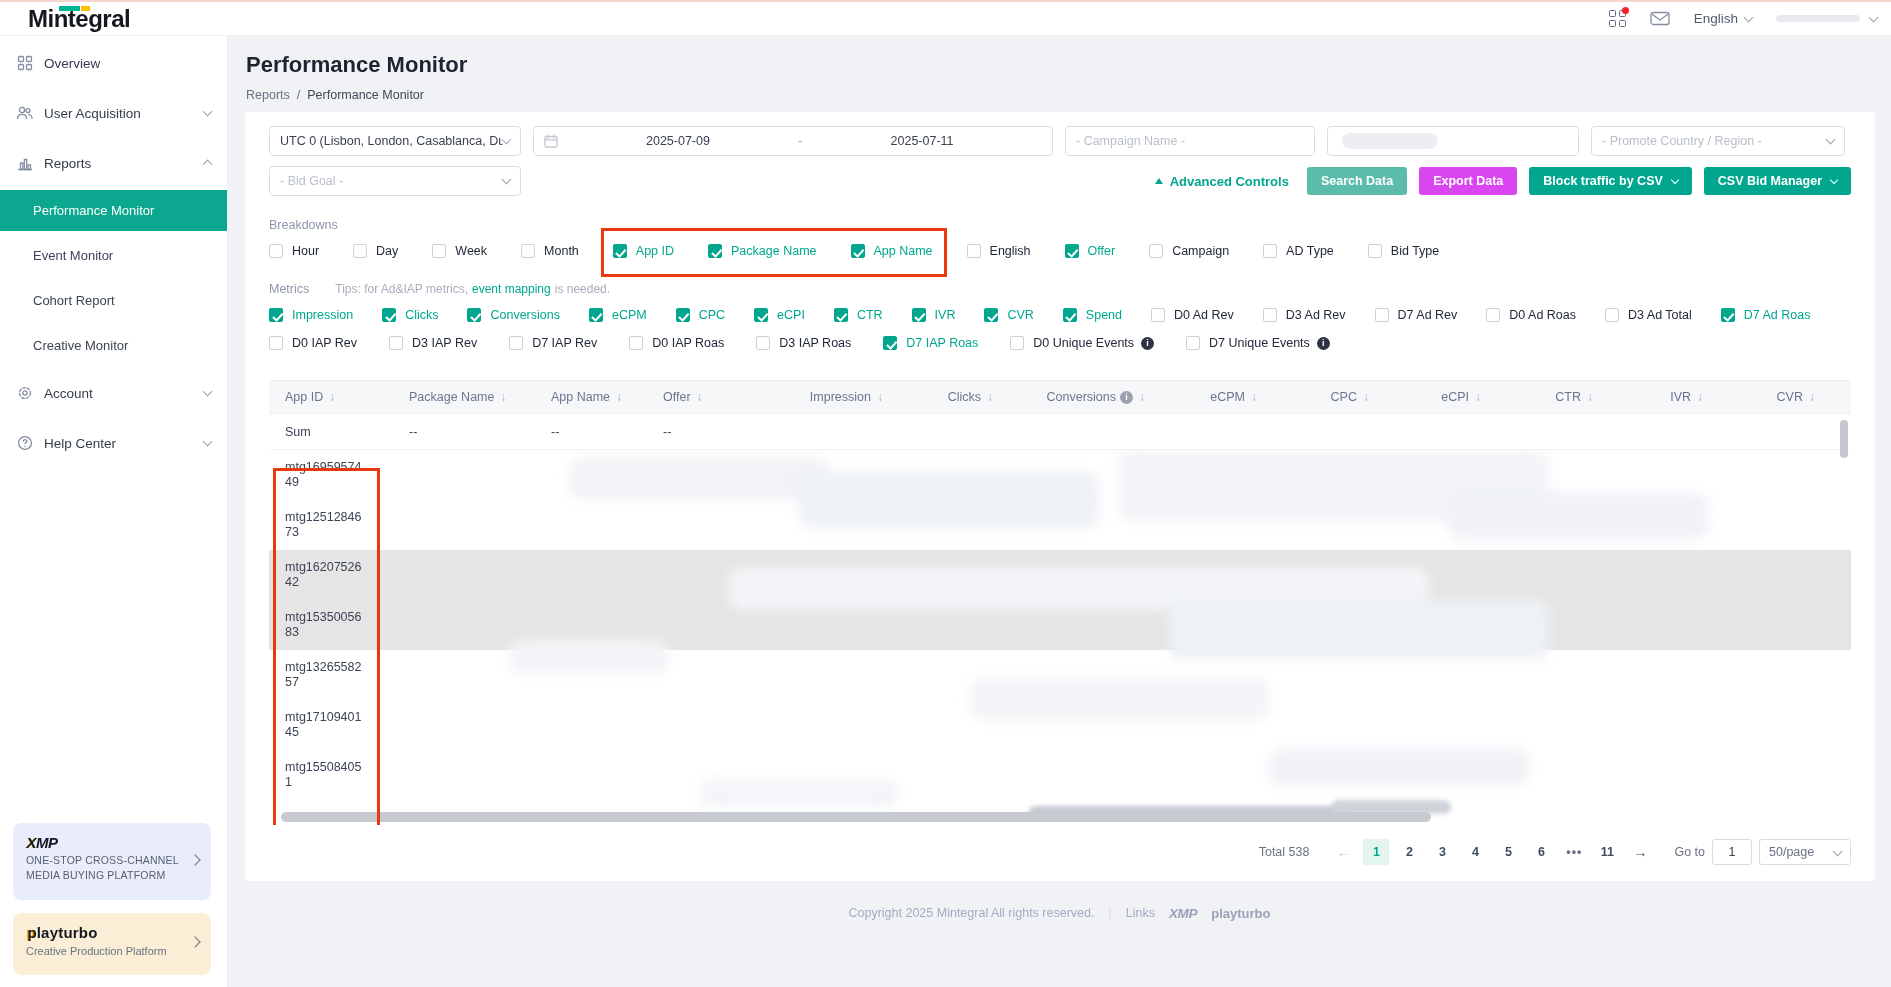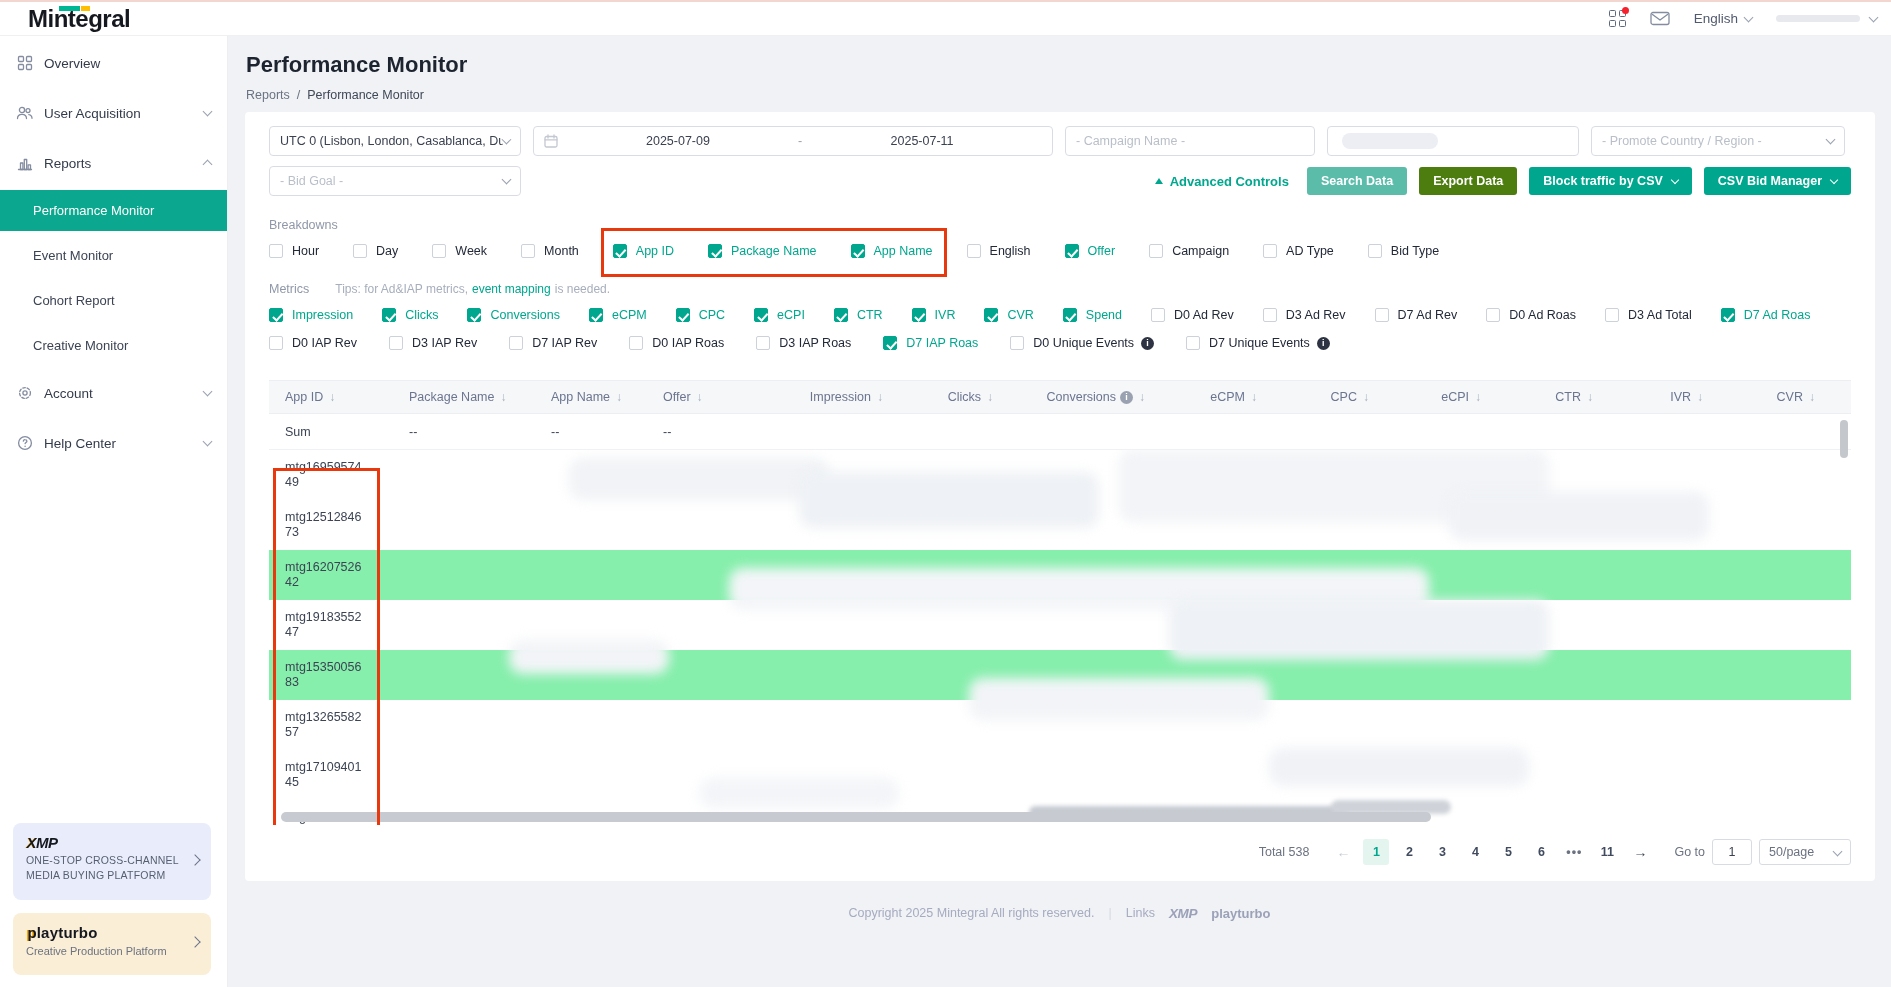--- a/index.html
+++ b/index.html
@@ -57,21 +57,21 @@
   .w-promote{width:254px}
   .w-bid{width:252px}
   .datebox span.dv{flex:1;text-align:center}
   .blob{width:96px;height:16px;border-radius:8px;background:#eceef3;margin-left:4px}
   .spacer{flex:1}
   .adv{display:flex;align-items:center;gap:7px;color:#00A78E;font-size:13px;font-weight:700;cursor:pointer;margin-right:6px}
   .tri-up{width:0;height:0;border-left:4px solid transparent;border-right:4px solid transparent;border-bottom:6px solid #00A78E}
   .btn{height:28px;border:none;border-radius:3px;color:#fff;font-size:12.5px;font-weight:600;padding:0 14px;display:flex;align-items:center;cursor:pointer;font-family:inherit}
   .btn .bchev{width:6px;height:6px;border-right:1.6px solid #fff;border-bottom:1.6px solid #fff;transform:rotate(45deg);margin-left:9px;margin-top:-3px}
   .btn.search{background:#5bbcaa}
-  .btn.export{background:#4d7c0f}
+  .btn.export{background:#d946ef}
   .btn.teal{background:#00A78E}
   
   .seclabel{font-size:12.5px;color:#8f97a8;margin-top:22px}
   .cbrow{display:flex;align-items:center;gap:34px;margin-top:12px;flex-wrap:nowrap}
   .cbrow.m1{gap:29px}
   .cbrow.m2{gap:32px;margin-top:14px}
   .cbi{display:flex;align-items:center;gap:9px;cursor:pointer;flex:none}
   .cbx{width:14px;height:14px;border:1px solid #ccd1da;border-radius:2px;background:#fff;position:relative;flex:none}
   .cbi.on .cbx{background:#00A78E;border-color:#00A78E}
   .cbi.on .cbx::after{content:"";position:absolute;left:4.5px;top:1.5px;width:3.5px;height:7.5px;border:solid #fff;border-width:0 2px 2px 0;transform:rotate(42deg)}
@@ -87,21 +87,21 @@
   .ann-group .red-box{position:absolute;left:-12px;right:-14px;top:-16px;bottom:-19px;border:3px solid #E8380D;pointer-events:none;z-index:3}
   
   .table-wrap{margin-top:30px;position:relative;overflow:hidden}
   .thead{display:flex;height:34px;align-items:center;background:#f6f7f9;border-top:1px solid #edeef2;border-bottom:1px solid #edeef2;width:100%}
   .th{flex:none;display:flex;align-items:center;gap:6px;font-size:12.5px;color:#6b7590;padding-left:16px;white-space:nowrap;overflow:hidden}
   .th.num{justify-content:flex-end;padding-right:26px;padding-left:0}
   .sort{color:#aab1c0;font-size:12px}.sort::before{content:"\2193"}
   .sumrow{display:flex;height:36px;align-items:center;border-bottom:1px solid #f0f1f4;font-size:12.5px;color:#3c4454}
   .tbody{position:relative;height:375px;overflow:hidden}
   .tr{display:flex;height:50px;align-items:center}
-  .tr.alt{background:#86efac}
+  .tr.alt{background:#e5e5e5}
   .td{flex:none;font-size:12.5px;color:#3c4454;padding-left:16px}
   .td.appid{word-break:break-all;line-height:15px;padding-right:26px}
   .smudge{position:absolute;border-radius:14px;filter:blur(6px);pointer-events:none}
   .streak{position:absolute;border-radius:7px;filter:blur(2px);pointer-events:none}
   .hscroll{position:absolute;left:12px;bottom:3px;width:1150px;height:10px;border-radius:6px;background:#c7cad0;z-index:4;cursor:pointer}
   .vthumb{position:absolute;right:3px;top:40px;width:8px;height:38px;border-radius:4px;background:#c4c7cc;z-index:4;cursor:pointer}
   .red-col{position:absolute;left:4px;top:88px;width:107px;height:362px;border:3px solid #E8380D;z-index:4;pointer-events:none}
   
   .pg{display:flex;justify-content:flex-end;align-items:center;gap:7px;margin-top:14px;font-size:12.5px;color:#5b6372}
   .pg .total{color:#6b7280;margin-right:14px}
@@ -571,36 +571,20 @@
             <div class="td" style="width: 110px;"></div>
             <div class="td" style="width: 152px;"></div>
             <div class="td" style="width: 112px;"></div>
             <div class="td" style="width: 112px;"></div>
             <div class="td" style="width: 112px;"></div>
             <div class="td" style="width: 112px;"></div>
             <div class="td" style="width: 110px;"></div>
             <div class="td" style="width: 112px;"></div>
             <div class="td" style="width: 120px;"></div>
           </div>
-          <div class="tr">
-            <div class="td appid" style="width: 124px;">mtg1918355247</div>
-            <div class="td" style="width: 142px;"></div>
-            <div class="td" style="width: 112px;"></div>
-            <div class="td" style="width: 112px;"></div>
-            <div class="td" style="width: 150px;"></div>
-            <div class="td" style="width: 110px;"></div>
-            <div class="td" style="width: 152px;"></div>
-            <div class="td" style="width: 112px;"></div>
-            <div class="td" style="width: 112px;"></div>
-            <div class="td" style="width: 112px;"></div>
-            <div class="td" style="width: 112px;"></div>
-            <div class="td" style="width: 110px;"></div>
-            <div class="td" style="width: 112px;"></div>
-            <div class="td" style="width: 120px;"></div>
-          </div>
           <div class="tr alt">
             <div class="td appid" style="width: 124px;">mtg1535005683</div>
             <div class="td" style="width: 142px;"></div>
             <div class="td" style="width: 112px;"></div>
             <div class="td" style="width: 112px;"></div>
             <div class="td" style="width: 150px;"></div>
             <div class="td" style="width: 110px;"></div>
             <div class="td" style="width: 152px;"></div>
             <div class="td" style="width: 112px;"></div>
             <div class="td" style="width: 112px;"></div>

